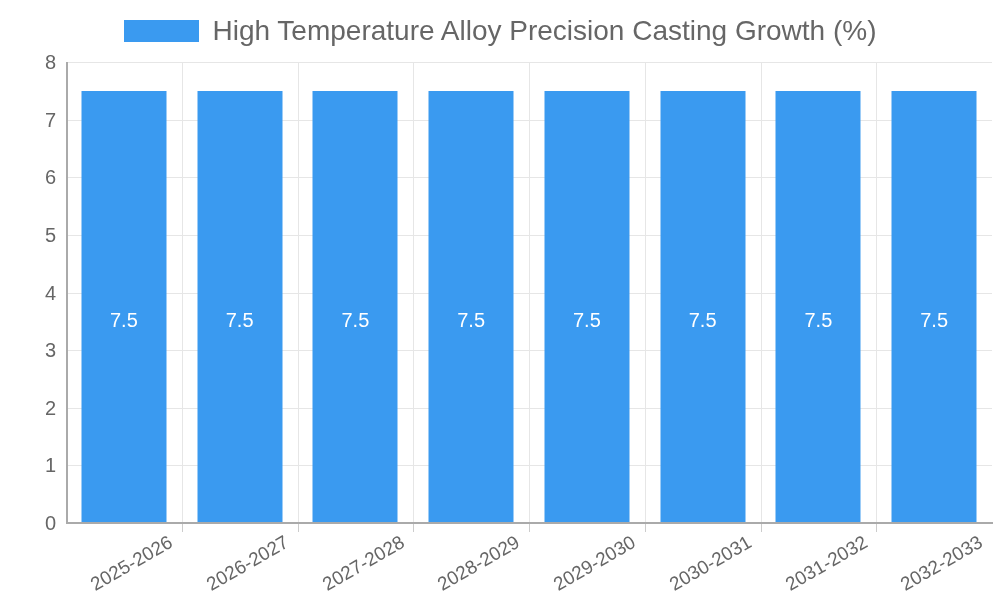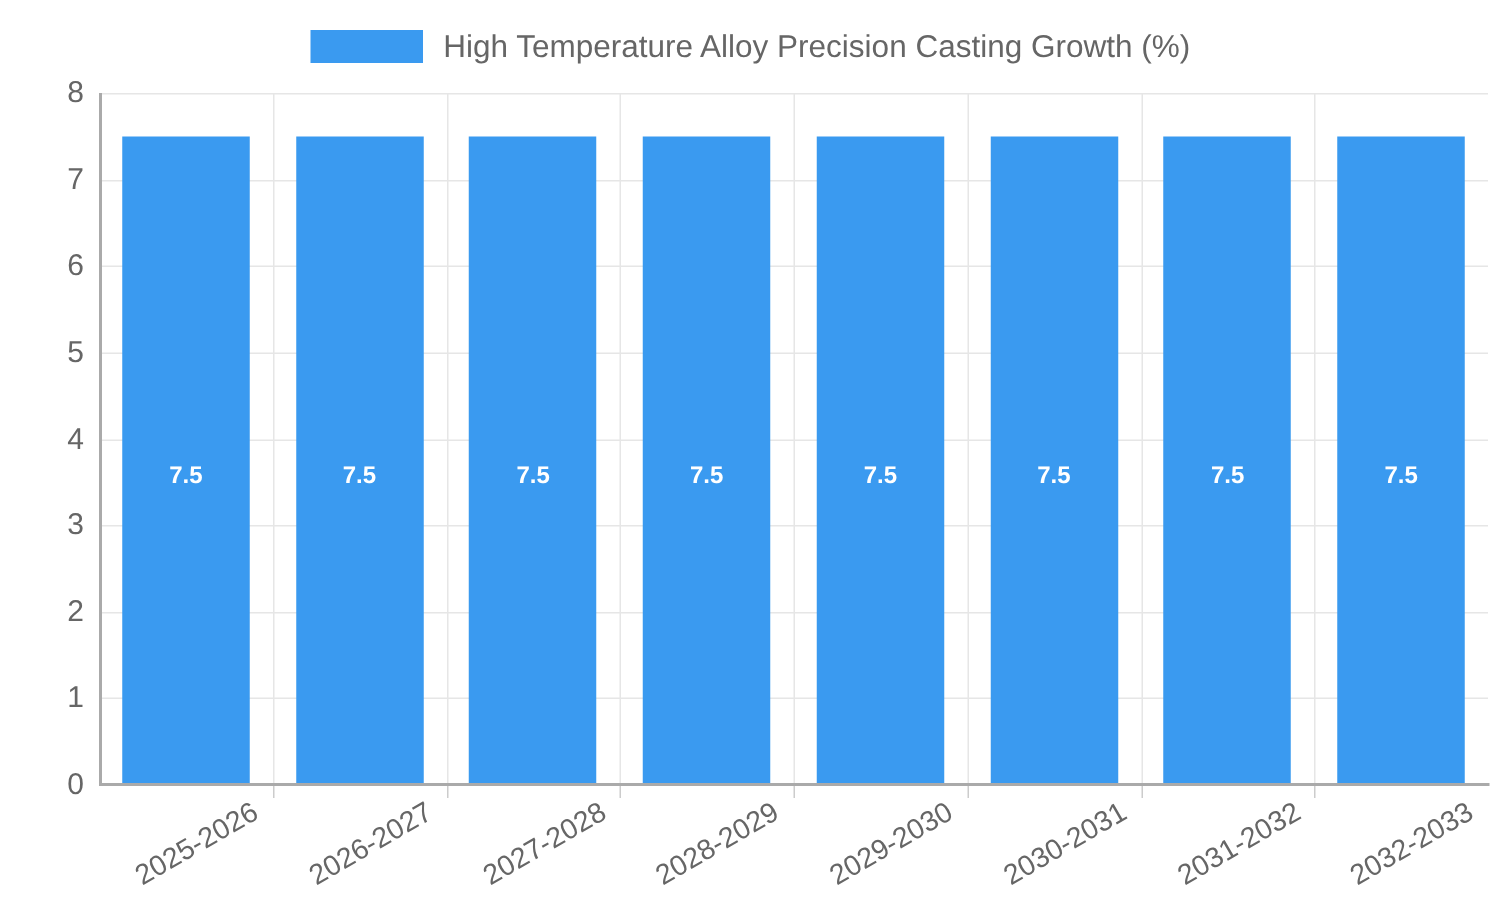--- a/index.html
+++ b/index.html
@@ -34,21 +34,21 @@
     justify-content: center;
     gap: 14px;
   }
   .legend-swatch {
     width: 75px;
     height: 22px;
     background: #3a9af0;
     flex: 0 0 auto;
   }
   .legend-label {
-    font-size: 21px;
+    font-size: 28px;
     color: #666666;
     white-space: nowrap;
     line-height: 1;
   }
 
   
   .plot {
     position: absolute;
     left: 66px;
     top: 62px;
@@ -106,25 +106,24 @@
     bottom: 0;
     left: 50%;
     transform: translateX(-50%);
     width: 85px;
     background: #3a9af0;
   }
   .bar-label {
     position: absolute;
     left: 50%;
     transform: translateX(-50%);
-    font-size: 16px;
+    font-size: 20px;
     color: #ffffff;
     line-height: 1;
     white-space: nowrap;
-    font-weight: bold;
   }
 
   
   .ytick {
     position: absolute;
     right: 0;
     width: 50px;
     text-align: right;
     font-size: 20px;
     color: #666666;

